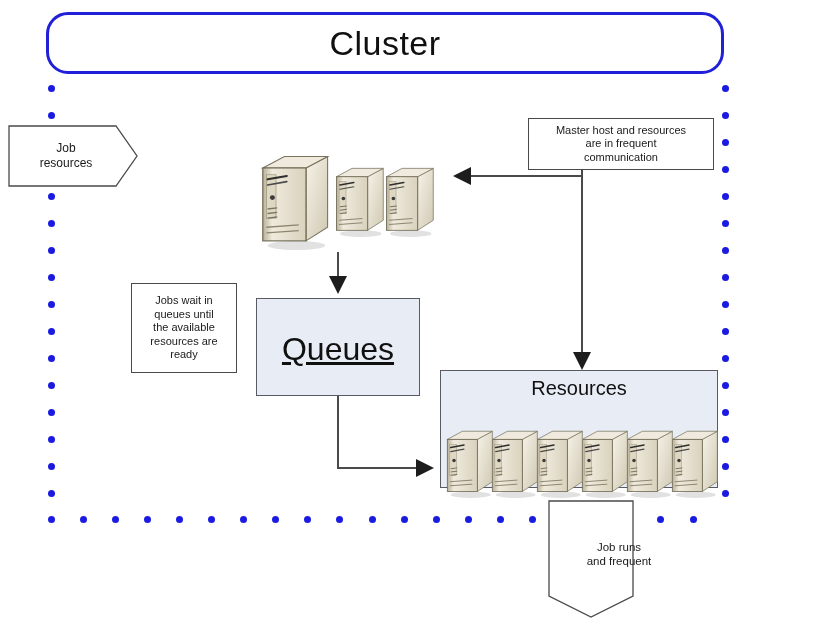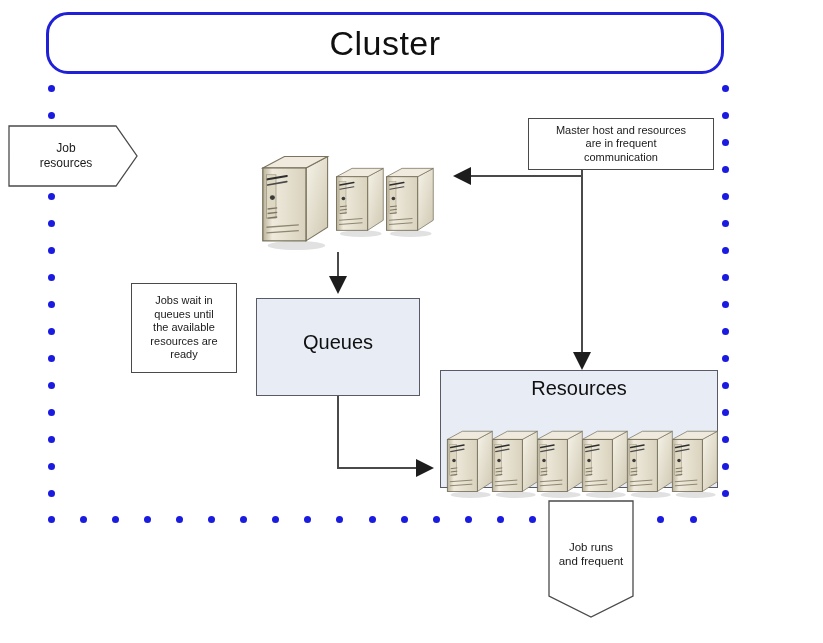--- a/index.html
+++ b/index.html
@@ -340,21 +340,21 @@
     <div>
       <div>Jobs wait in</div>
       <div>queues until</div>
       <div>the available</div>
       <div>resources are</div>
       <div>ready</div>
     </div>
   </div>
 
   <div class="container-box" style="left:256px; top:298px; width:164px; height:98px;">
-    <div class="container-label" style="top:32px; font-size:20px;">Queues</div>
+    <div class="container-label" style="top:32px; font-size:32px;text-decoration:underline;">Queues</div>
   </div>
 
   <div class="container-box" style="left:440px; top:370px; width:278px; height:118px;">
     <div class="container-label" style="top:6px; font-size:20px;">Resources</div>
   </div>
 
   <div id="resource-servers">
       <div class="server" style="left: 444px; top: 428px; z-index: 10;">
   <svg width="50" height="70" viewBox="0 0 60 86" preserveAspectRatio="none">
     <defs>
@@ -542,21 +542,21 @@
     <path d="M8,29 L24,26" stroke="#4a4a4a" stroke-width="1.4" stroke-linecap="round"></path>
     <circle cx="12" cy="40" r="2.1" fill="#3a3a3a"></circle>
     <path d="M8,50 L16,49" stroke="#7a7463" stroke-width="1.2"></path>
     <path d="M8,54 L16,53" stroke="#7a7463" stroke-width="1.2"></path>
     <path d="M8,58 L16,57" stroke="#7a7463" stroke-width="1.2"></path>
     <path d="M7,66 L34,64" stroke="#8d8670" stroke-width="1.2"></path>
     <path d="M7,71 L34,69" stroke="#8d8670" stroke-width="1.2"></path>
   </svg></div>
     </div>
 
-  <div class="pent-down" style="left:548px; top:500px; width:86px; height:118px; font-size:11.5px;">
+  <div class="pent-down" style="left:548px; top:500px; width:86px; height:118px; font-size:11.5px;padding-left:28px;">
     <svg width="86" height="118">
       <polygon points="1,1 85,1 85,96 43,117 1,96" fill="#ffffff" stroke="#4a4a4a" stroke-width="1.3"></polygon>
     </svg>
     <div class="lbl" style="margin-top:40px;">
       <div>Job runs</div>
       <div>and frequent</div>
     </div>
   </div>
 
 </div>

